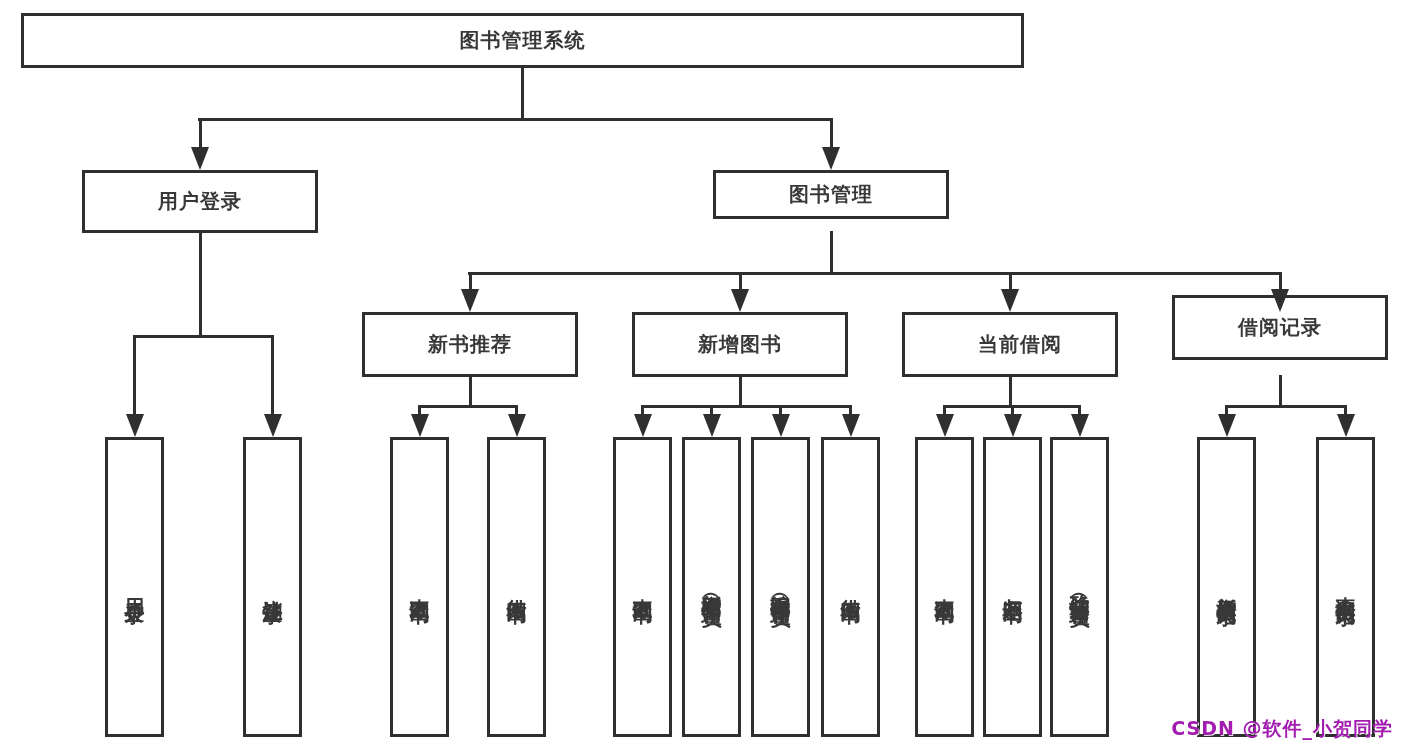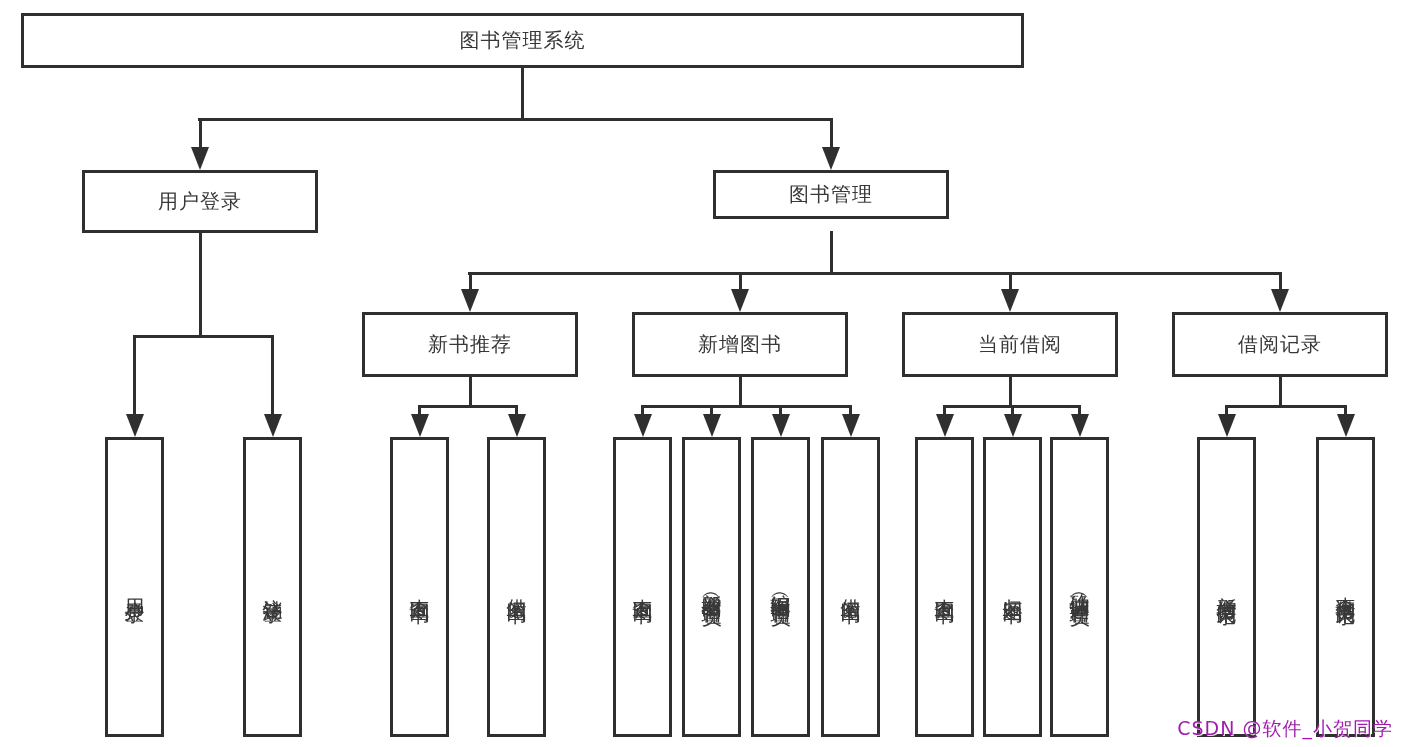--- a/index.html
+++ b/index.html
@@ -2,20 +2,21 @@
 <html><head>
 <meta charset="utf-8">
 <style>
   html,body{margin:0;padding:0;background:#ffffff;}
   body{font-family:"DejaVu Sans","Liberation Sans",sans-serif;}
   #stage{
     position:relative;
     width:1405px;height:747px;
     background:#ffffff;
     overflow:hidden;
+    font-weight:bold;
   }
   
   .node{
     position:absolute;
     box-sizing:border-box;
     background:#ffffff;
     border:3px solid #2f2f2f;
     color:#383838;
     display:flex;align-items:center;justify-content:center;
     font-size:20px;
@@ -68,21 +69,21 @@
 
   <div class="node" style="left:362px;top:312px;width:216px;height:65px;">
     <span>新书推荐</span>
   </div>
   <div class="node" style="left:632px;top:312px;width:216px;height:65px;">
     <span>新增图书</span>
   </div>
   <div class="node" style="left:902px;top:312px;width:216px;height:65px;padding-left:20px;">
     <span>当前借阅</span>
   </div>
-  <div class="node" style="left:1172px;top:312px;width:216px;height:65px;">
+  <div class="node" style="left:1172px;top:295px;width:216px;height:65px;">
     <span>借阅记录</span>
   </div>
 
   <div class="node leaf" style="left:105px;top:437px;width:59px;height:300px;">
     <span>用户登录</span>
   </div>
   <div class="node leaf" style="left:243px;top:437px;width:59px;height:300px;">
     <span>注销登录</span>
   </div>
   <div class="node leaf" style="left:390px;top:437px;width:59px;height:300px;">

